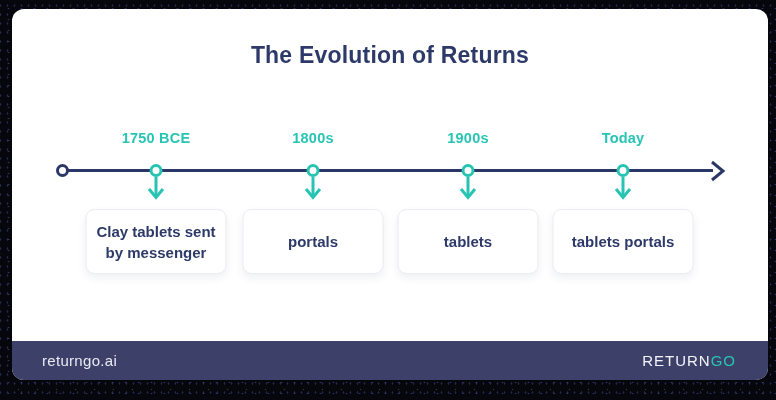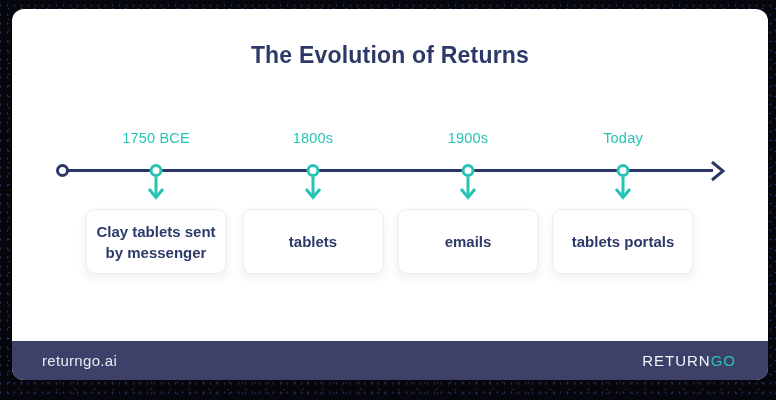--- a/index.html
+++ b/index.html
@@ -36,21 +36,21 @@
     background:var(--line_navy);
   }
   .tl-start{
     position:absolute;left:44px;top:155px;width:13px;height:13px;
     border:3px solid var(--line_navy);border-radius:50%;background:#fff;
   }
   .tl-arrowhead{position:absolute;left:698px;top:151px;}
   .milestone{position:absolute;top:0;height:100%;width:0;}
   .ms-label{
     position:absolute;top:121px;left:0;transform:translateX(-50%);
-    white-space:nowrap;font-size:14.5px;font-weight:400;
+    white-space:nowrap;font-size:14.5px;font-weight:700;
     color:var(--teal);letter-spacing:.2px;
   }
   .ms-dot{
     position:absolute;top:155px;left:0;transform:translateX(-50%);
     width:13px;height:13px;border:3px solid var(--teal);
     border-radius:50%;background:#fff;
   }
   .ms-arrow{position:absolute;top:168px;left:0;transform:translateX(-50%);}
   .ms-card{
     position:absolute;top:200px;left:0;transform:translateX(-50%);
@@ -99,33 +99,33 @@
   </div>
 
   <div class="milestone" style="left:301px">
     <div class="ms-label">1800s</div>
     <div class="ms-dot"></div>
     <svg class="ms-arrow" width="18" height="25" viewBox="0 0 18 25">
       <path d="M9 0 L9 19" fill="none" stroke="#27c4b4" stroke-width="3"></path>
       <path d="M2 12 L9 20.5 L16 12" fill="none" stroke="#27c4b4" stroke-width="3"></path>
     </svg>
     <div class="ms-card">
-      <span>tablets</span>
+      <span>portals</span>
     </div>
   </div>
 
   <div class="milestone" style="left:456px">
     <div class="ms-label">1900s</div>
     <div class="ms-dot"></div>
     <svg class="ms-arrow" width="18" height="25" viewBox="0 0 18 25">
       <path d="M9 0 L9 19" fill="none" stroke="#27c4b4" stroke-width="3"></path>
       <path d="M2 12 L9 20.5 L16 12" fill="none" stroke="#27c4b4" stroke-width="3"></path>
     </svg>
     <div class="ms-card">
-      <span>emails</span>
+      <span>tablets</span>
     </div>
   </div>
 
   <div class="milestone" style="left:611px">
     <div class="ms-label">Today</div>
     <div class="ms-dot"></div>
     <svg class="ms-arrow" width="18" height="25" viewBox="0 0 18 25">
       <path d="M9 0 L9 19" fill="none" stroke="#27c4b4" stroke-width="3"></path>
       <path d="M2 12 L9 20.5 L16 12" fill="none" stroke="#27c4b4" stroke-width="3"></path>
     </svg>

